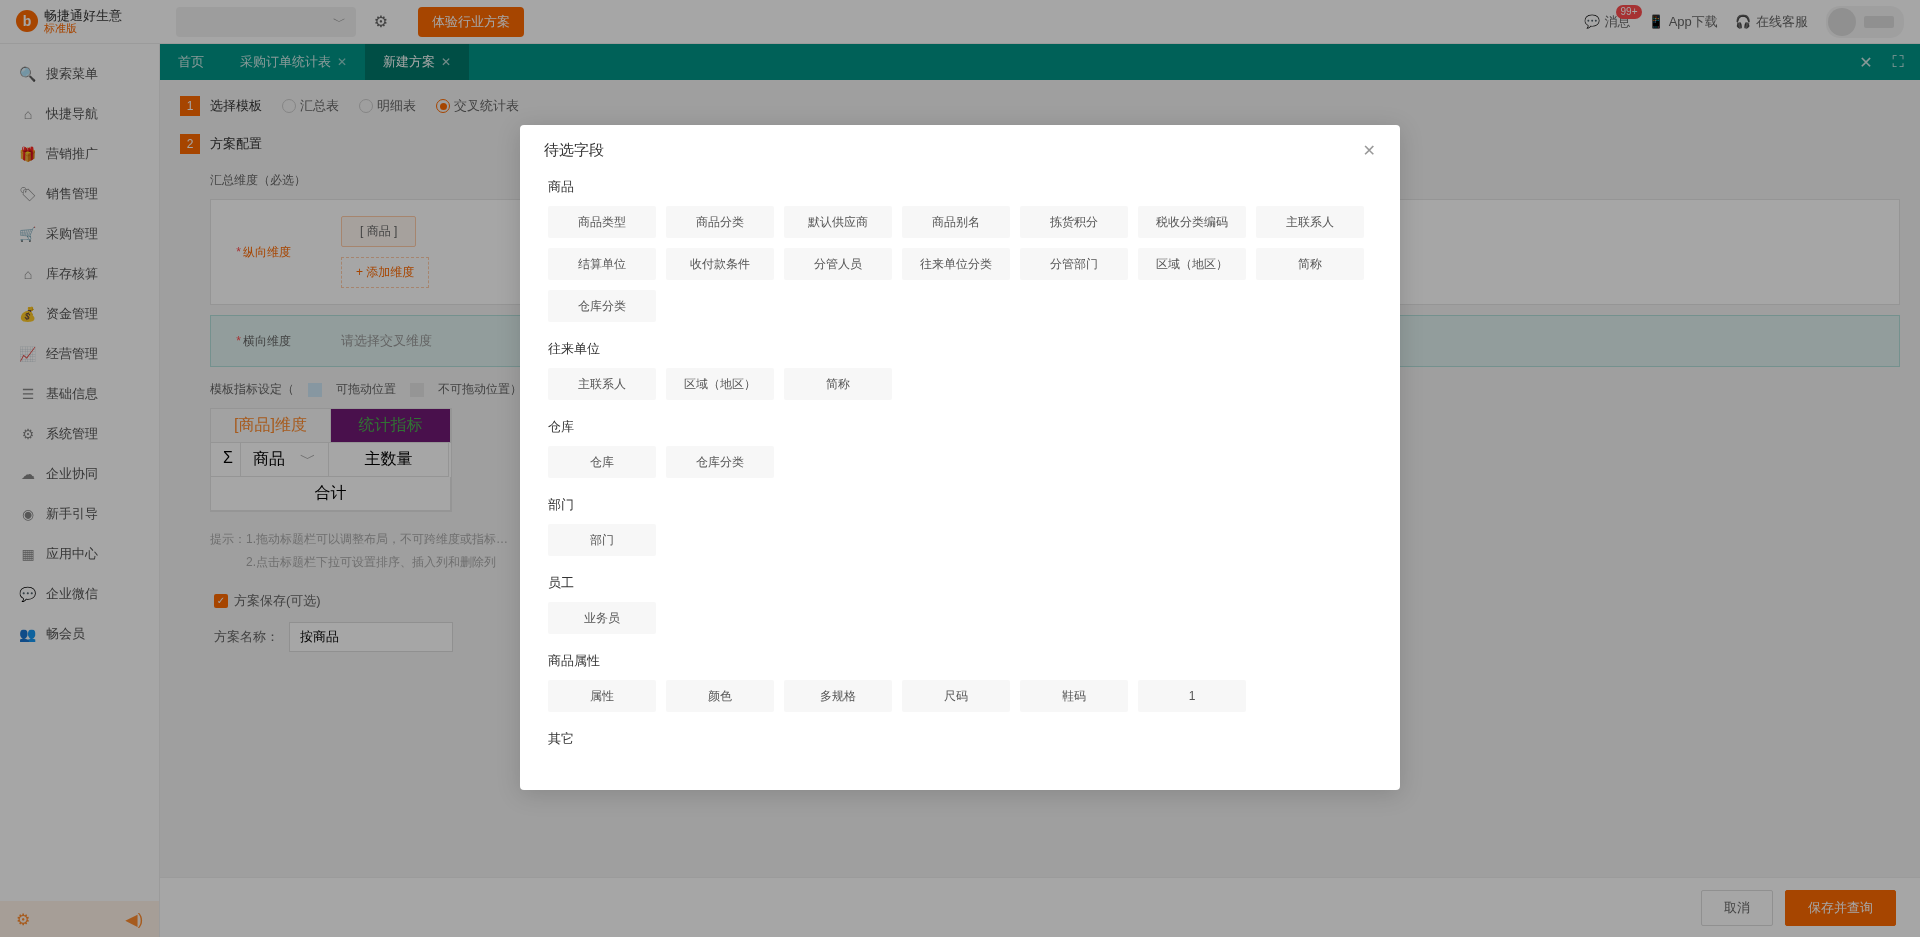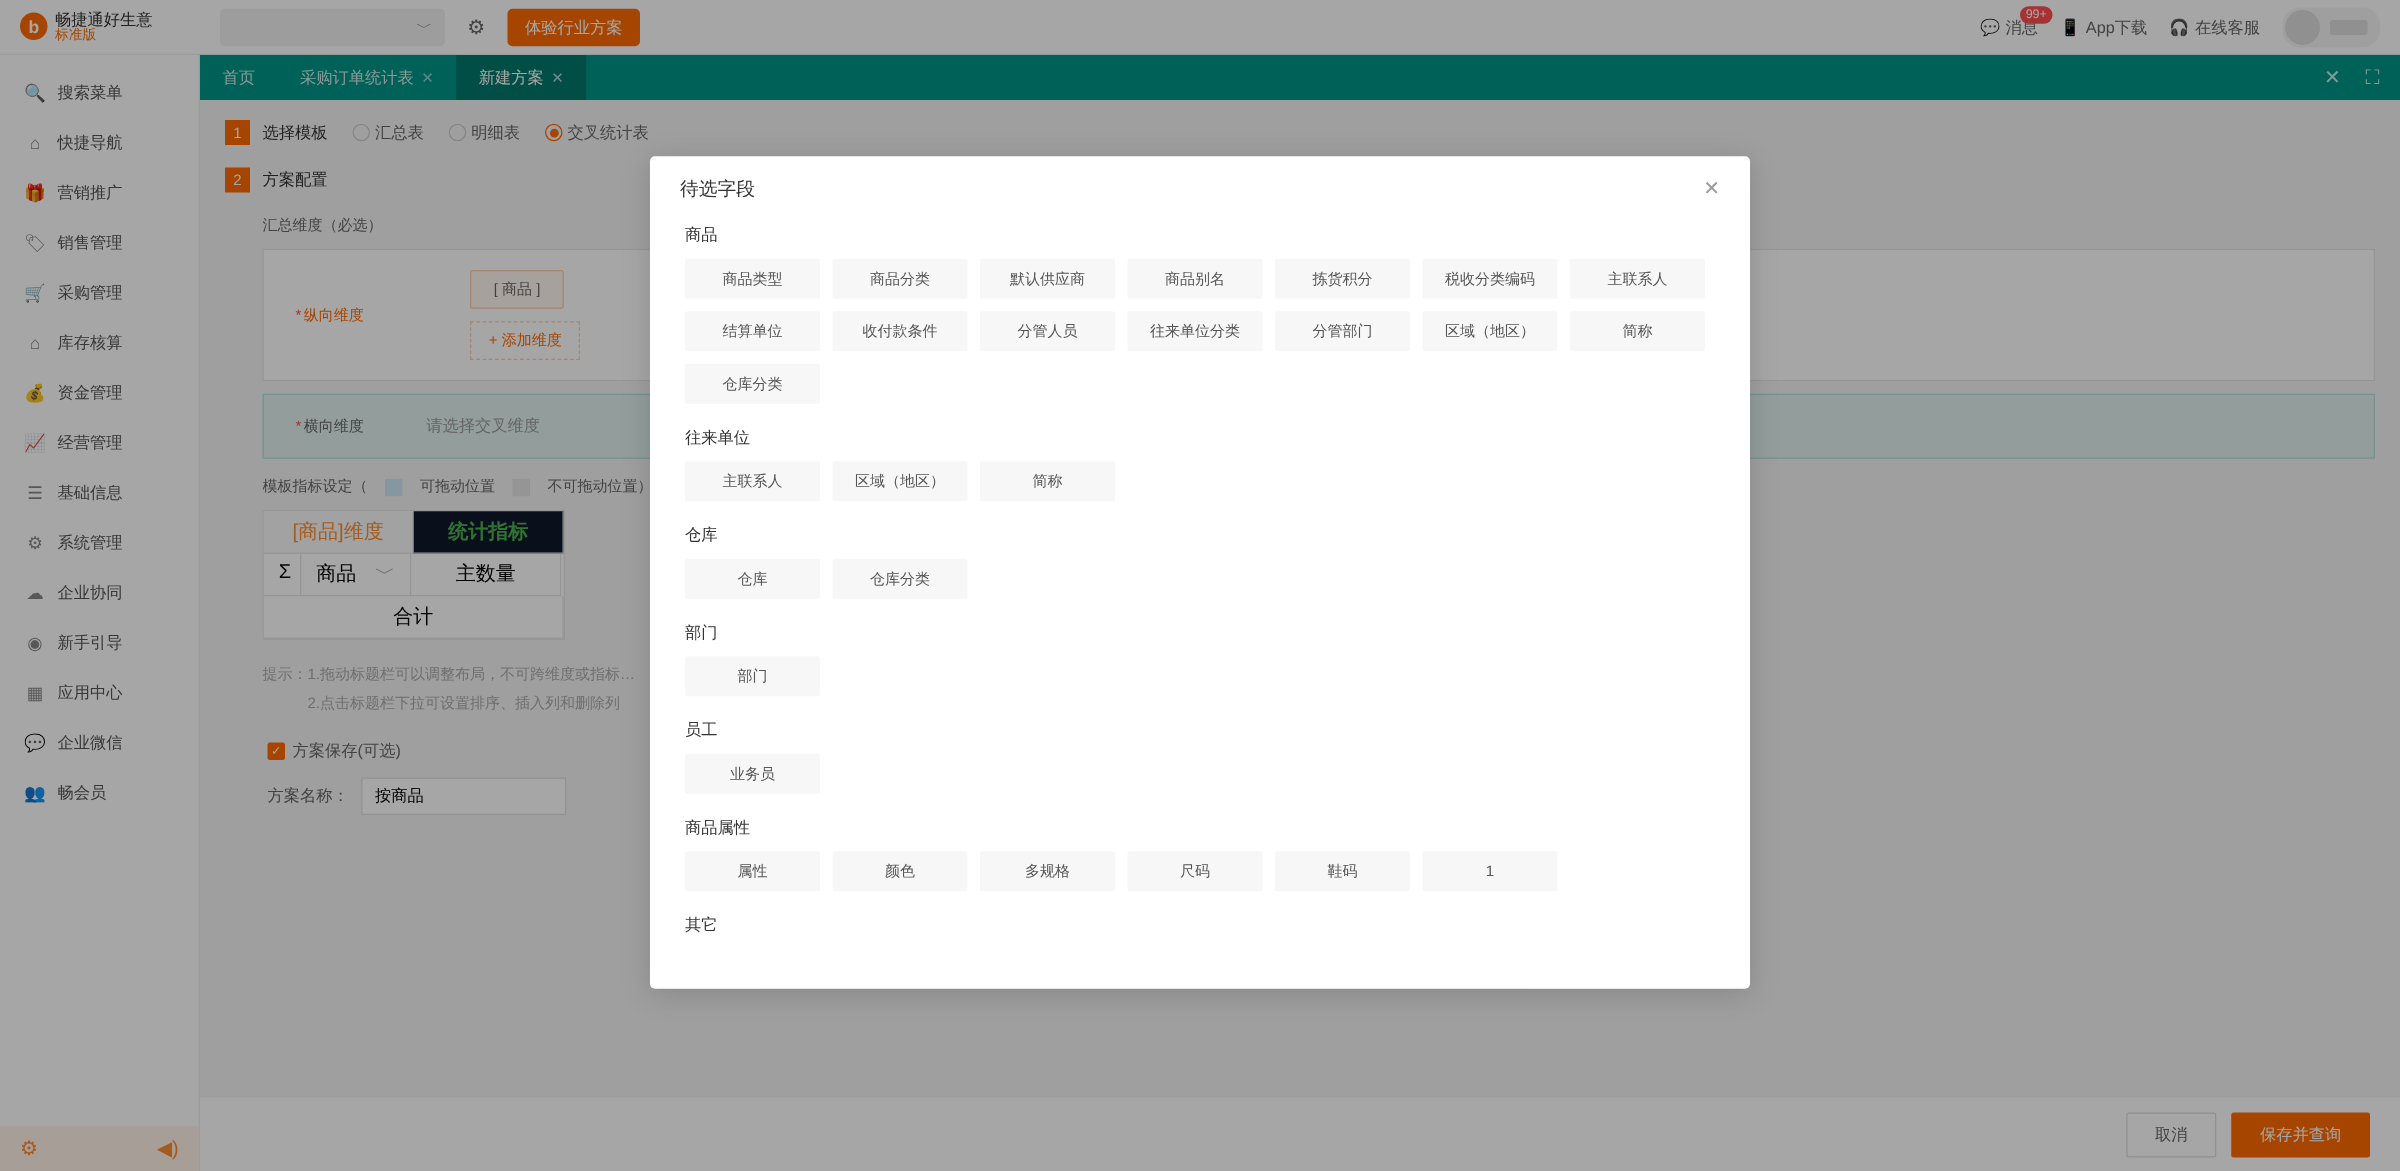--- a/index.html
+++ b/index.html
@@ -7,21 +7,21 @@
 
 
 .top-header { height: 44px; background: #fff; display: flex; align-items: center; padding: 0 16px; border-bottom: 1px solid #eee; }
 .logo-area { display: flex; align-items: center; gap: 6px; width: 150px; }
 .logo-icon { width: 22px; height: 22px; background: #ff6a00; border-radius: 50%; color: #fff; display: flex; align-items: center; justify-content: center; font-weight: bold; font-size: 14px; }
 .logo-text { font-size: 13px; color: #333; font-weight: 500; }
 .logo-sub { font-size: 11px; color: #ff6a00; margin-top: -2px; }
 .logo-wrap { display: flex; flex-direction: column; line-height: 1.1; }
 .company-select { width: 180px; height: 30px; background: #f2f2f2; border-radius: 4px; display: flex; align-items: center; padding: 0 10px; color: #999; font-size: 13px; margin-left: 10px; justify-content: space-between; }
 .gear-btn { width: 30px; height: 30px; display: flex; align-items: center; justify-content: center; color: #666; margin-left: 10px; cursor: pointer; }
-.orange-btn { height: 30px; background: #ff6a00; color: #fff; border: none; border-radius: 4px; padding: 0 14px; font-size: 13px; margin-left: 10px; cursor: pointer; }
+.orange-btn { height: 30px; background: #ff6a00; color: #fff; border: none; border-radius: 4px; padding: 0 14px; font-size: 13px; margin-left: 22px; cursor: pointer; }
 .header-spacer { flex: 1; }
 .header-right { display: flex; align-items: center; gap: 18px; color: #666; font-size: 13px; }
 .header-item { display: flex; align-items: center; gap: 4px; cursor: pointer; position: relative; }
 .badge { position: absolute; top: -8px; right: -12px; background: #ff4d4f; color: #fff; font-size: 10px; border-radius: 8px; padding: 0 5px; line-height: 14px; }
 .avatar { width: 28px; height: 28px; background: #ddd; border-radius: 50%; }
 .avatar-wrap { display: flex; align-items: center; gap: 8px; background: #f5f5f5; border-radius: 14px; padding: 2px 10px 2px 2px; }
 
 
 .sidebar { position: absolute; left: 0; top: 44px; width: 160px; bottom: 0; background: #fff; border-right: 1px solid #eee; display: flex; flex-direction: column; }
 .sidebar-items { flex: 1; padding-top: 10px; overflow: hidden; }
@@ -49,36 +49,36 @@
 .radio-item.active .radio-circle { border-color: #ff6a00; }
 .radio-item.active .radio-dot { width: 7px; height: 7px; background: #ff6a00; border-radius: 50%; }
 
 .config-area { padding-left: 30px; }
 .config-label { font-size: 12px; color: #666; margin: 8px 0 10px; }
 .dim-box { border: 1px solid #e5e5e5; background: #fff; padding: 16px 20px; display: flex; align-items: center; gap: 50px; margin-bottom: 10px; }
 .dim-box.teal { background: #e0f2f0; border-color: #b2dfdb; }
 .dim-label { font-size: 12px; color: #ff6a00; min-width: 60px; text-align: right; }
 .dim-label.required::before { content: "*"; color: #ff4d4f; margin-right: 2px; }
 .dim-content { display: flex; gap: 10px; flex-direction: column; }
-.dim-row { display: flex; gap: 10px; margin-left: 35px; }
+.dim-row { display: flex; gap: 10px; }
 .chip { font-size: 12px; color: #666; background: #fafafa; border: 1px solid #e5e5e5; padding: 6px 18px; border-radius: 2px; }
 .chip.orange-border { border-color: #ffccaa; background: #fff8f2; }
 .add-dim { color: #ff6a00; font-size: 12px; border: 1px dashed #ffccaa; padding: 6px 14px; cursor: pointer; background: #fff; }
 .placeholder-text { color: #999; font-size: 13px; }
 
 .indicator-legend { display: flex; align-items: center; gap: 14px; font-size: 12px; color: #666; margin: 14px 0 10px; }
 .legend-box { width: 14px; height: 14px; }
 .legend-box.blue { background: #d0e8f7; }
 .legend-box.gray { background: #e5e5e5; }
 
 .mini-table { border: 1px solid #e5e5e5; display: inline-block; font-size: 16px; background: #fff; }
 .mini-row { display: flex; }
 .mini-cell { border-right: 1px solid #e5e5e5; border-bottom: 1px solid #e5e5e5; padding: 6px 12px; min-width: 120px; text-align: center; }
 .mini-cell.h1 { color: #ff8c2e; background: #f9f9f9; }
-.mini-cell.h2 { color: #4caf50; background: #0f172a; font-weight: bold; }
+.mini-cell.h2 { color: #4caf50; background: #701a75; }
 .mini-cell.sum { width: 30px; min-width: 30px; }
 
 .tips { font-size: 12px; color: #aaa; margin-top: 16px; line-height: 1.9; }
 
 .save-section { margin-top: 18px; padding-left: 4px; }
 .checkbox-row { display: flex; align-items: center; gap: 6px; font-size: 13px; color: #666; margin-bottom: 12px; }
 .checkbox { width: 14px; height: 14px; background: #ff6a00; border-radius: 2px; display: flex; align-items: center; justify-content: center; color: #fff; font-size: 10px; }
 .name-row { display: flex; align-items: center; gap: 10px; font-size: 13px; color: #666; }
 .name-input { width: 164px; height: 30px; border: 1px solid #ddd; padding: 0 10px; font-size: 13px; }
 

